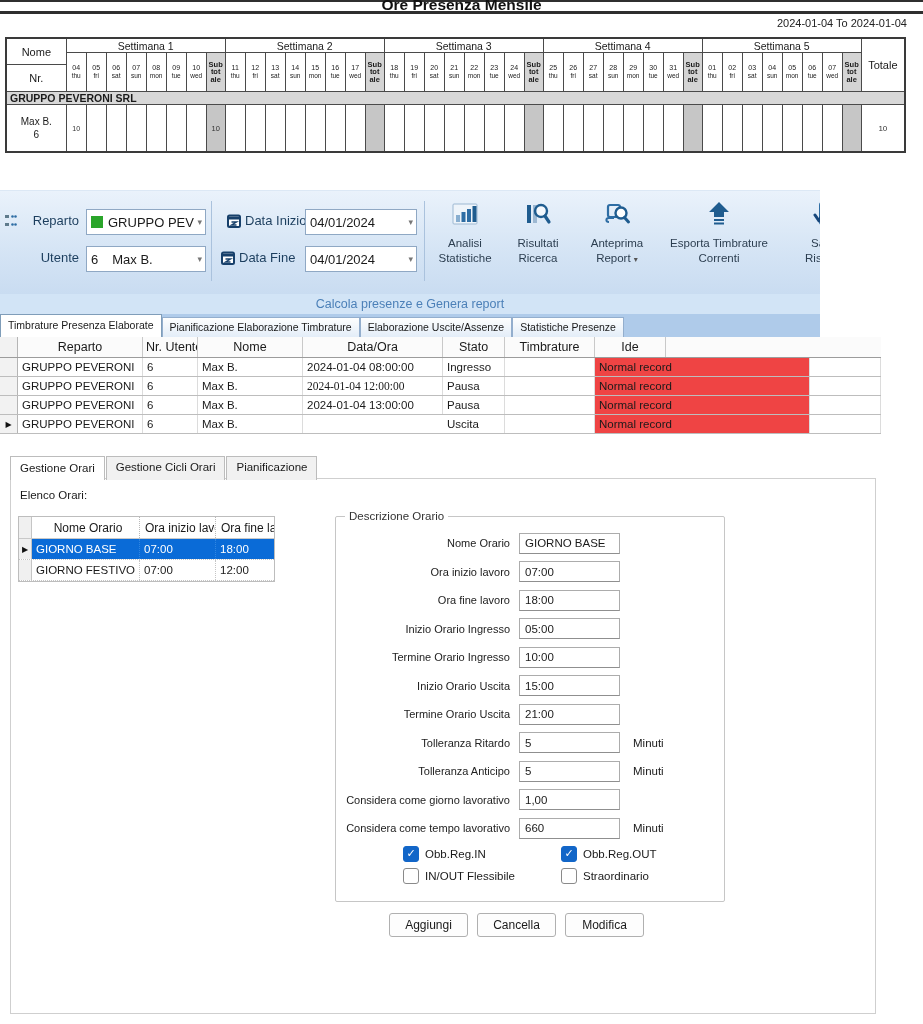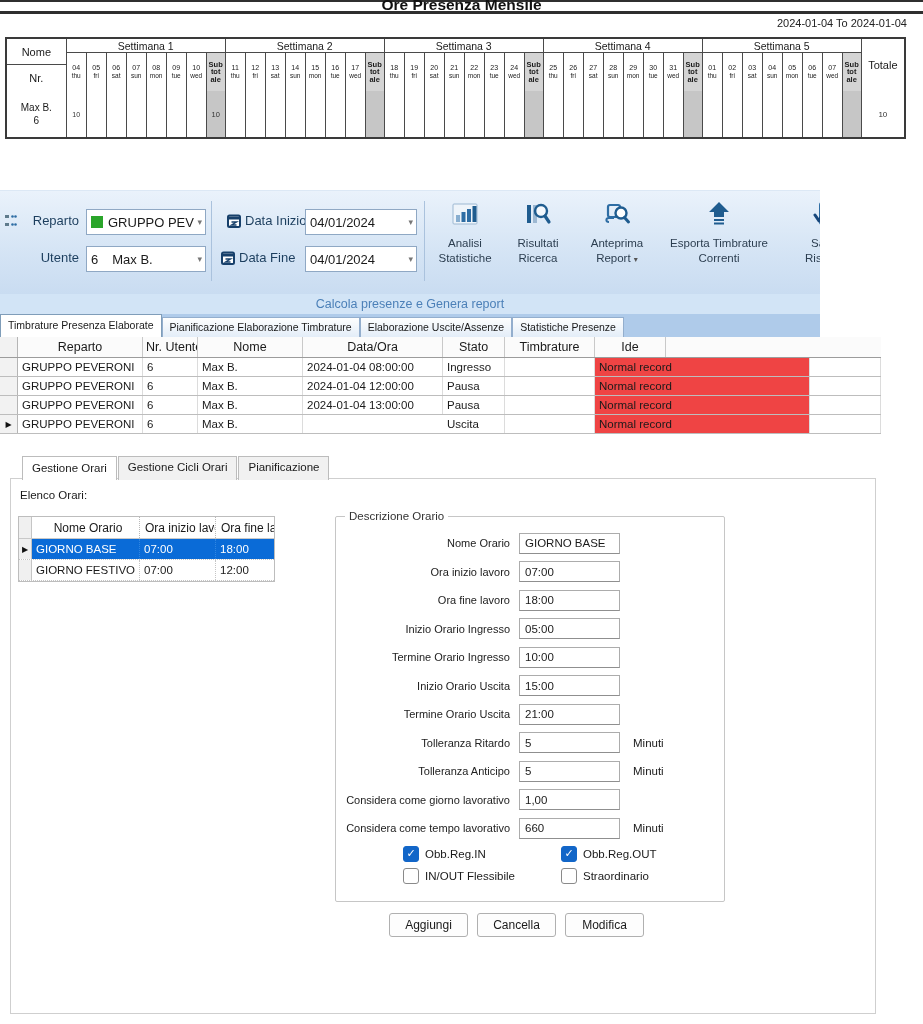--- a/index.html
+++ b/index.html
@@ -56,21 +56,21 @@
   .grid { position: absolute; top: 337px; left: 0; width: 881px; }
   .g-hdr { display: flex; height: 21px; background: #fbfbfb; border-bottom: 1px solid #9c9c9c; font-size: 12.5px; color: #1a1a1a; }
   .g-hc { display: flex; align-items: center; justify-content: center; border-right: 1px solid #c9c9c9; overflow: hidden; white-space: nowrap; position: relative; }
   .g-hc.left { justify-content: flex-start; padding-left: 3px; }
   .g-row { display: flex; height: 19px; border-bottom: 1px solid #bdbdbd; font-size: 11.5px; }
   .g-c { display: flex; align-items: center; padding-left: 4px; border-right: 1px solid #dcdcdc; overflow: hidden; white-space: nowrap; background: #fff; }
   .g-c.cyan { background: #ef4444; }
   .g-sel { width: 18px; flex: 0 0 18px; background: #f2f2f2; border-right: 1px solid #b5b5b5; display: flex; align-items: center; justify-content: center; font-size: 8px; color: #111; }
 
   
-  .bottom-tabs { position: absolute; top: 456px; left: 22px; display: flex; z-index: 2; justify-content: center; }
+  .bottom-tabs { position: absolute; top: 456px; left: 10px; display: flex; z-index: 2; justify-content: center; }
   .btab { padding: 0 9px; line-height: 20px; font-size: 11.5px; background: #f1f1f1; border: 1px solid #bcbcbc; border-bottom: none; margin-right: 1px; }
   .btab.active { background: #fff; line-height: 23px; }
   .bottom-panel { position: absolute; top: 478px; left: 10px; width: 866px; height: 536px; border: 1px solid #cfcfcf; background: #fff; }
   .elenco-label { position: absolute; top: 489px; left: 20px; font-size: 11.5px; }
 
   .orari-list { position: absolute; top: 516px; left: 18px; width: 257px; border: 1px solid #bdbdbd; overflow: hidden; background: #fff; }
   .ol-hdr { display: flex; height: 22px; border-bottom: 1px solid #c9c9c9; font-size: 12px; }
   .ol-hc { display: flex; align-items: center; border-right: 1px dotted #b9b9b9; overflow: hidden; white-space: nowrap; padding-left: 5px; }
   .ol-row { display: flex; height: 21px; border-bottom: 1px dotted #c5c5c5; font-size: 11.5px; }
   .ol-c { display: flex; align-items: center; padding-left: 4px; border-right: 1px dotted #c5c5c5; overflow: hidden; white-space: nowrap; }
@@ -274,20 +274,21 @@
             </div>
             <div class="att-day">
               <div class="att-dnum">07</div>
               <div class="att-ddow">wed</div>
             </div>
             <div class="att-day att-sub">Sub tot ale</div>
           </div>
         </div>
         <div class="att-totalhdr">Totale</div>
       </div>
+      <div class="att-group">GRUPPO PEVERONI SRL</div>
       <div class="att-row att-drow">
         <div class="att-namecell">
           <div>Max B.</div>
           <div>6</div>
         </div>
         <div class="att-weekcells">
           <div class="att-cell">10</div>
           <div class="att-cell"></div>
           <div class="att-cell"></div>
           <div class="att-cell"></div>
@@ -490,21 +491,21 @@
         <div class="g-c" style="width: 62px; flex: 0 0 62px;">Ingresso</div>
         <div class="g-c" style="width: 90px; flex: 0 0 90px;"></div>
         <div class="g-c cyan" style="width: 215px; flex: 0 0 215px;">Normal record</div>
         <div class="g-c" style="width: 71px; flex: 0 0 71px;"></div>
       </div>
       <div class="g-row">
         <div class="g-sel"></div>
         <div class="g-c" style="width: 125px; flex: 0 0 125px;">GRUPPO PEVERONI</div>
         <div class="g-c" style="width: 55px; flex: 0 0 55px;">6</div>
         <div class="g-c" style="width: 105px; flex: 0 0 105px;">Max B.</div>
-        <div class="g-c" style="width: 140px; flex: 0 0 140px;">2024-01-04 12:00:00</div>
+        <div class="g-c" style="width: 140px; flex: 0 0 140px; font-family: Liberation Serif, serif;">2024-01-04 12:00:00</div>
         <div class="g-c" style="width: 62px; flex: 0 0 62px;">Pausa</div>
         <div class="g-c" style="width: 90px; flex: 0 0 90px;"></div>
         <div class="g-c cyan" style="width: 215px; flex: 0 0 215px;">Normal record</div>
         <div class="g-c" style="width: 71px; flex: 0 0 71px;"></div>
       </div>
       <div class="g-row">
         <div class="g-sel"></div>
         <div class="g-c" style="width: 125px; flex: 0 0 125px;">GRUPPO PEVERONI</div>
         <div class="g-c" style="width: 55px; flex: 0 0 55px;">6</div>
         <div class="g-c" style="width: 105px; flex: 0 0 105px;">Max B.</div>

